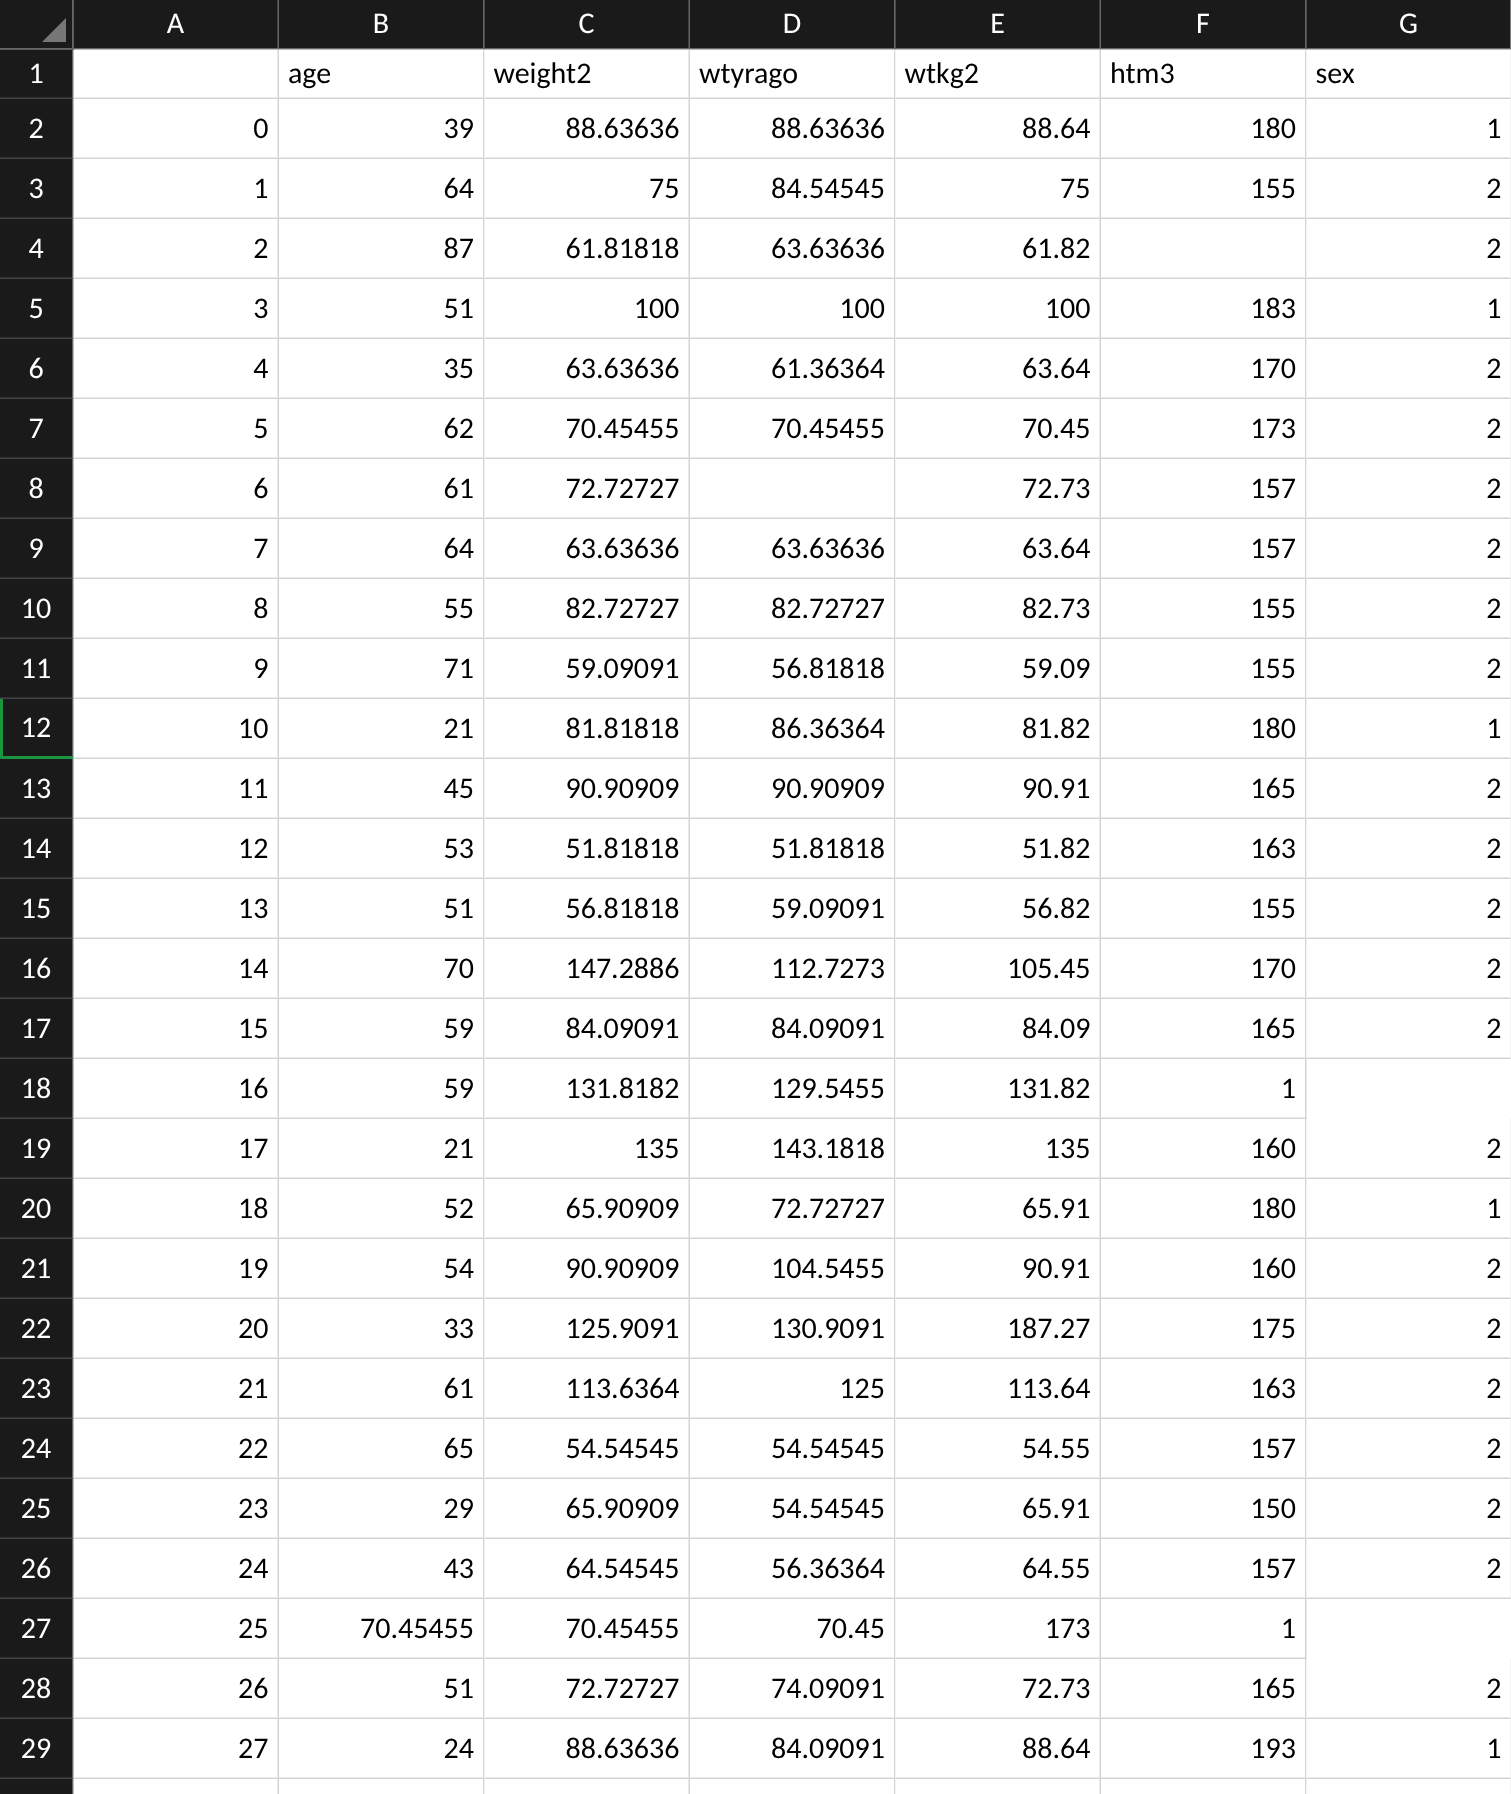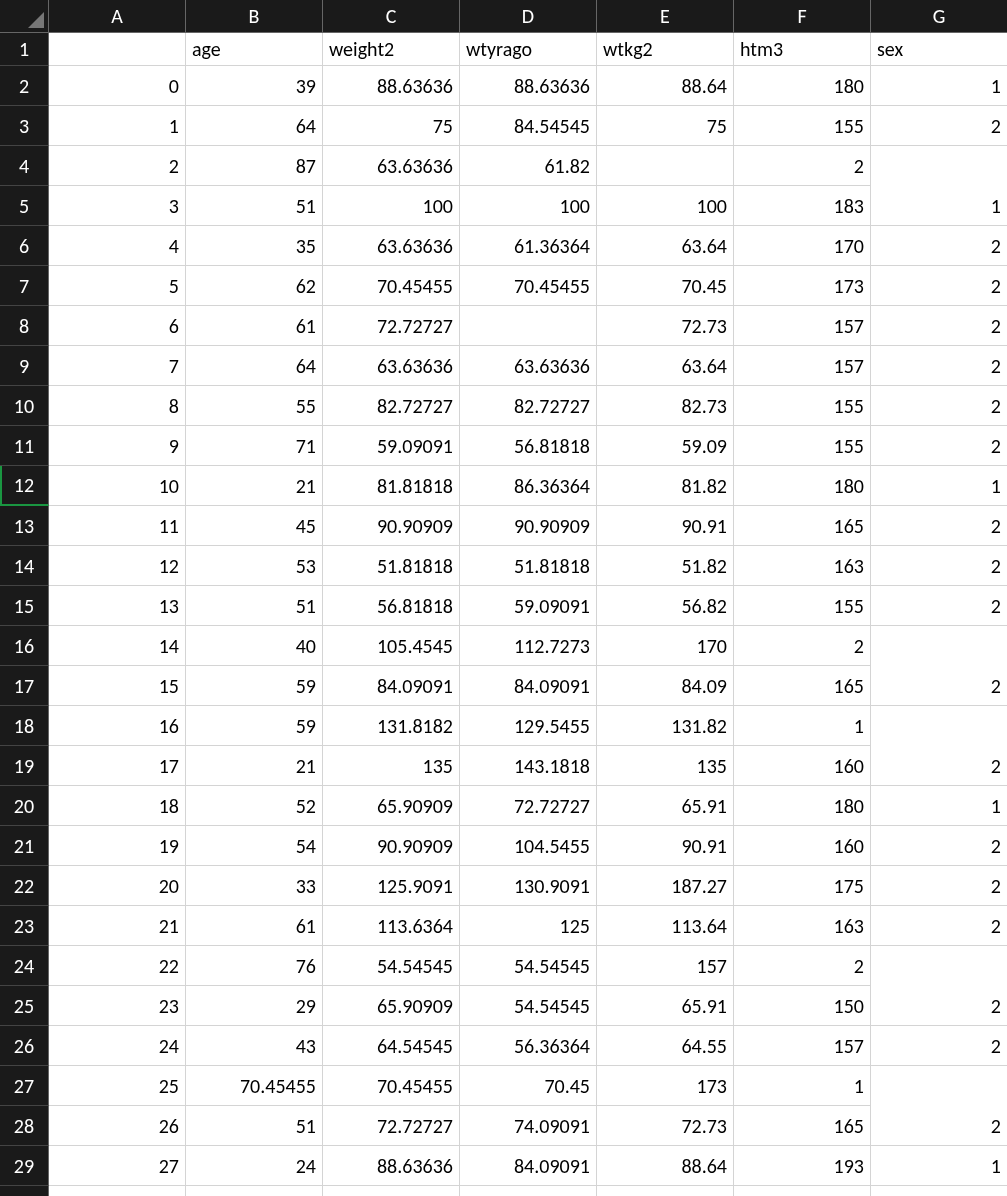--- a/index.html
+++ b/index.html
@@ -141,20 +141,21 @@
         <div class="cell numeric">75</div>
         <div class="cell numeric">84.54545</div>
         <div class="cell numeric">75</div>
         <div class="cell numeric">155</div>
         <div class="cell numeric">2</div>
       </div>
       <div class="row">
         <div class="row-header">4</div>
         <div class="cell numeric">2</div>
         <div class="cell numeric">87</div>
+        <div class="cell numeric">61.81818</div>
         <div class="cell numeric">63.63636</div>
         <div class="cell numeric">61.82</div>
         <div class="cell numeric"></div>
         <div class="cell numeric">2</div>
       </div>
       <div class="row">
         <div class="row-header">5</div>
         <div class="cell numeric">3</div>
         <div class="cell numeric">51</div>
         <div class="cell numeric">100</div>
@@ -259,23 +260,24 @@
         <div class="cell numeric">51</div>
         <div class="cell numeric">56.81818</div>
         <div class="cell numeric">59.09091</div>
         <div class="cell numeric">56.82</div>
         <div class="cell numeric">155</div>
         <div class="cell numeric">2</div>
       </div>
       <div class="row">
         <div class="row-header">16</div>
         <div class="cell numeric">14</div>
-        <div class="cell numeric">40</div>
-        <div class="cell numeric">105.4545</div>
+        <div class="cell numeric">70</div>
+        <div class="cell numeric">147.2886</div>
         <div class="cell numeric">112.7273</div>
+        <div class="cell numeric">105.45</div>
         <div class="cell numeric">170</div>
         <div class="cell numeric">2</div>
       </div>
       <div class="row">
         <div class="row-header">17</div>
         <div class="cell numeric">15</div>
         <div class="cell numeric">59</div>
         <div class="cell numeric">84.09091</div>
         <div class="cell numeric">84.09091</div>
         <div class="cell numeric">84.09</div>
@@ -337,23 +339,24 @@
         <div class="cell numeric">61</div>
         <div class="cell numeric">113.6364</div>
         <div class="cell numeric">125</div>
         <div class="cell numeric">113.64</div>
         <div class="cell numeric">163</div>
         <div class="cell numeric">2</div>
       </div>
       <div class="row">
         <div class="row-header">24</div>
         <div class="cell numeric">22</div>
-        <div class="cell numeric">76</div>
+        <div class="cell numeric">65</div>
         <div class="cell numeric">54.54545</div>
         <div class="cell numeric">54.54545</div>
+        <div class="cell numeric">54.55</div>
         <div class="cell numeric">157</div>
         <div class="cell numeric">2</div>
       </div>
       <div class="row">
         <div class="row-header">25</div>
         <div class="cell numeric">23</div>
         <div class="cell numeric">29</div>
         <div class="cell numeric">65.90909</div>
         <div class="cell numeric">54.54545</div>
         <div class="cell numeric">65.91</div>

